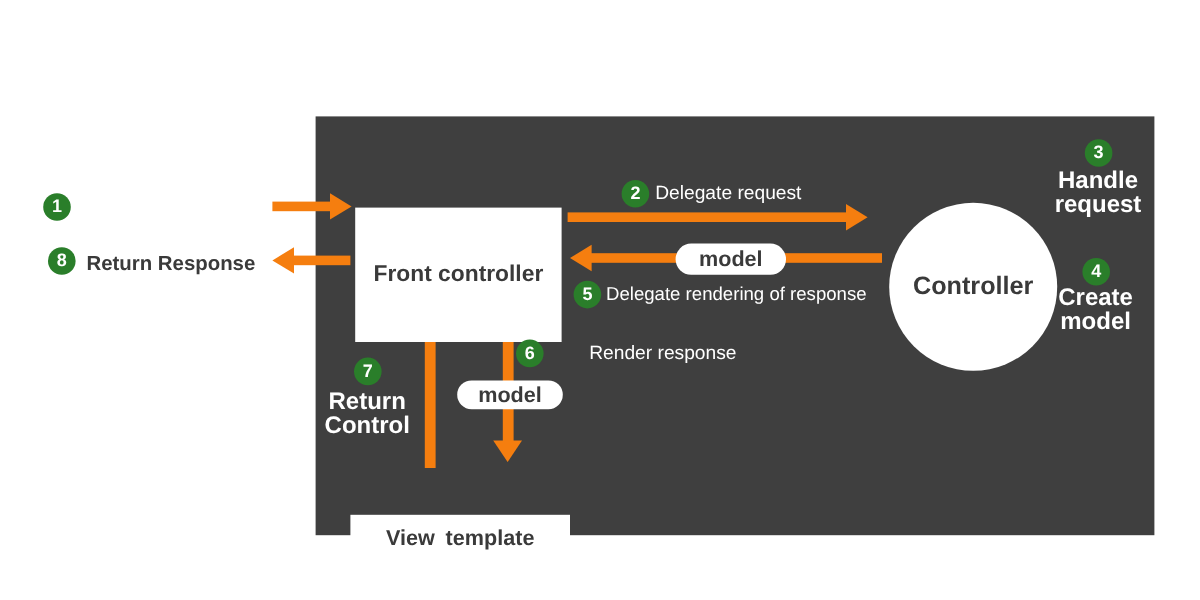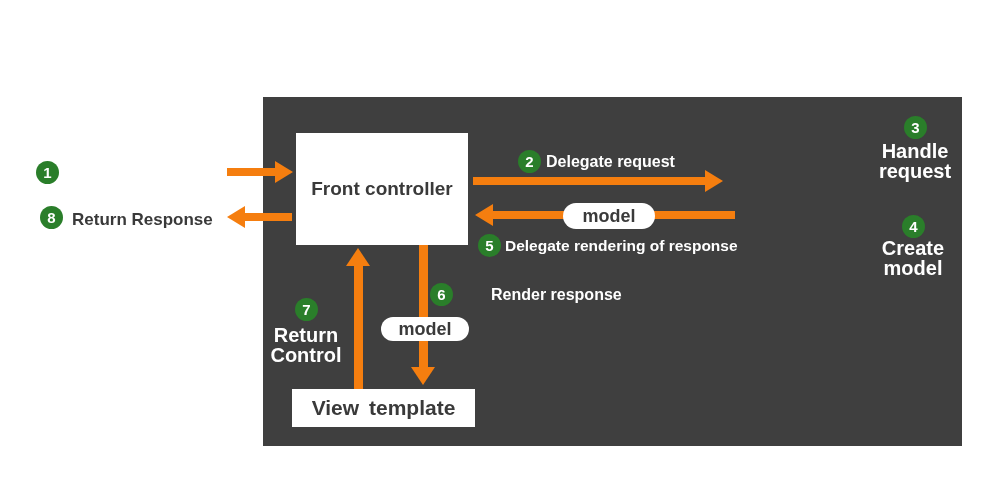--- a/index.html
+++ b/index.html
@@ -9,24 +9,24 @@
   }
   .abs{position:absolute;}
   
   #title{
     left:360px;top:46px;width:400px;text-align:center;
     font-size:31px;font-weight:bold;color:#3A3A3A;letter-spacing:0.5px;
   }
   
   #panel{left:263px;top:97px;width:699px;height:349px;background:#3F3F3F;}
   
-  .node{background:#ffffff;color:#3A3A3A;font-weight:bold;display:flex;align-items:center;justify-content:center;}
+  .node{background:#ffffff;color:#3A3A3A;font-weight:bold;display:flex;align-items:center;justify-content:center;margin-top:40px;}
   #front-controller{left:296px;top:133px;width:172px;height:112px;font-size:19px;}
   #controller{left:741px;top:129px;width:140px;height:140px;border-radius:50%;font-size:21px;}
-  #view-template{left:292px;top:389px;width:183px;height:38px;font-size:21px;word-spacing:4px;}
+  #view-template{left:292px;top:389px;width:183px;height:38px;font-size:18px;word-spacing:4px;}
   
   .shaft{background:#F57E0F;}
   .head{width:0;height:0;}
   .head-right{border-top:11px solid transparent;border-bottom:11px solid transparent;border-left:18px solid #F57E0F;}
   .head-left{border-top:11px solid transparent;border-bottom:11px solid transparent;border-right:18px solid #F57E0F;}
   .head-up{border-left:12px solid transparent;border-right:12px solid transparent;border-bottom:18px solid #F57E0F;}
   .head-down{border-left:12px solid transparent;border-right:12px solid transparent;border-top:18px solid #F57E0F;}
   
   .pill{
     background:#ffffff;color:#3A3A3A;font-weight:bold;text-align:center;
@@ -34,21 +34,21 @@
   }
   #model-pill-1{left:563px;top:203px;width:92px;height:26px;font-size:18px;}
   #model-pill-2{left:381px;top:317px;width:88px;height:24px;font-size:18px;}
   
   .badge{
     width:23px;height:23px;border-radius:50%;background:#2A7E2A;color:#ffffff;
     font-size:15px;font-weight:bold;display:flex;align-items:center;justify-content:center;z-index:6;
   }
   
   .lbl-dark{color:#3A3A3A;font-weight:bold;font-size:17px;white-space:nowrap;}
-  .lbl-light{color:#ffffff;font-weight:bold;white-space:nowrap;}
+  .lbl-light{color:#ffffff;font-weight:normal;white-space:nowrap;}
   .lbl-stack{color:#ffffff;font-weight:bold;text-align:center;font-size:20px;line-height:19.5px;}
 </style>
 </head>
 <body>
 
 <div id="stage">
 
 
   <div id="panel" class="abs"></div>
 
@@ -78,20 +78,23 @@
   </div>
 
   <div>
     <div class="abs head head-up" style="left:346px;top:248px;"></div>
     <div class="abs shaft" style="left:354px;top:265px;width:9px;height:125px;"></div>
   </div>
 
   <div id="front-controller" class="abs node">
     <span>Front controller</span>
   </div>
+  <div id="controller" class="abs node">
+    <span>Controller</span>
+  </div>
   <div id="view-template" class="abs node">
     <span>View template</span>
   </div>
 
   <div id="model-pill-1" class="abs pill">model</div>
   <div id="model-pill-2" class="abs pill">model</div>
 
   <div class="abs badge" style="left:36px;top:161px;">1</div>
 
   <div class="abs badge" style="left:40px;top:206px;">8</div>

